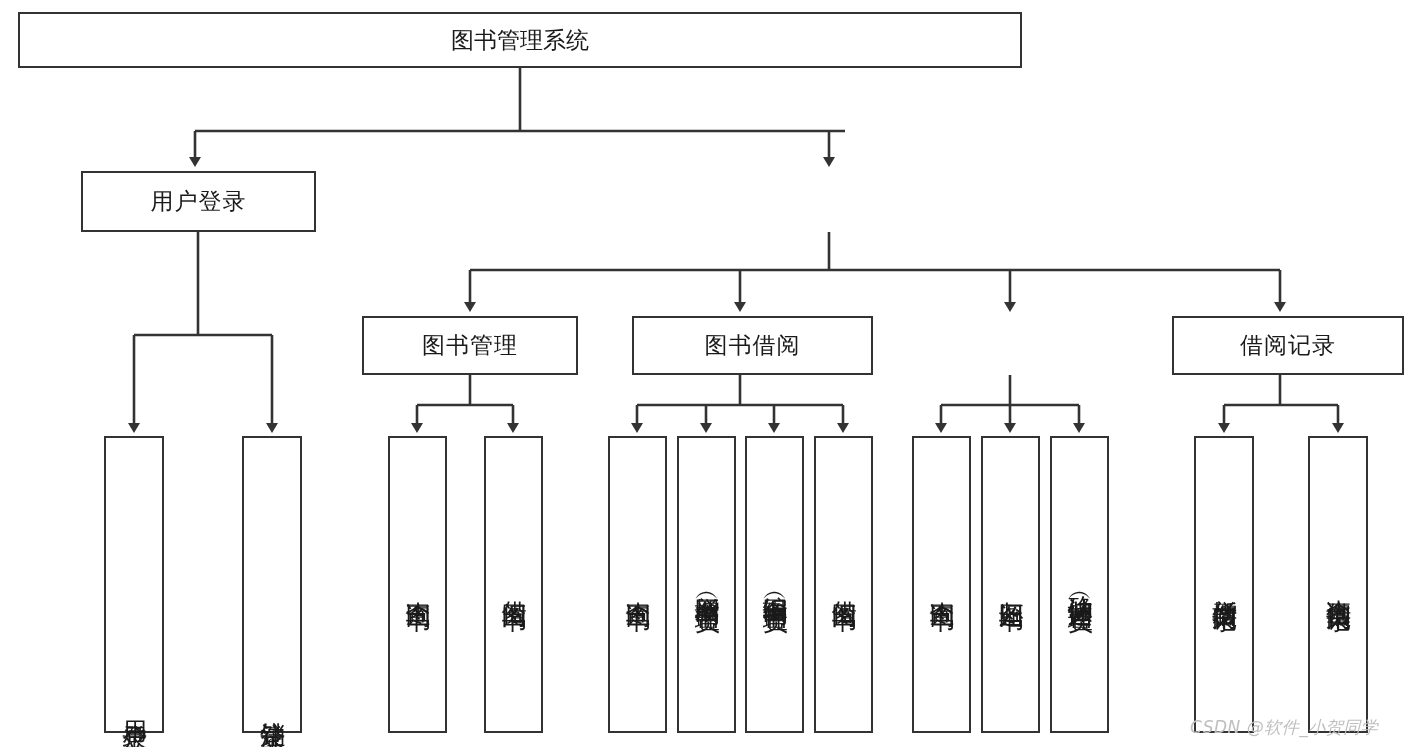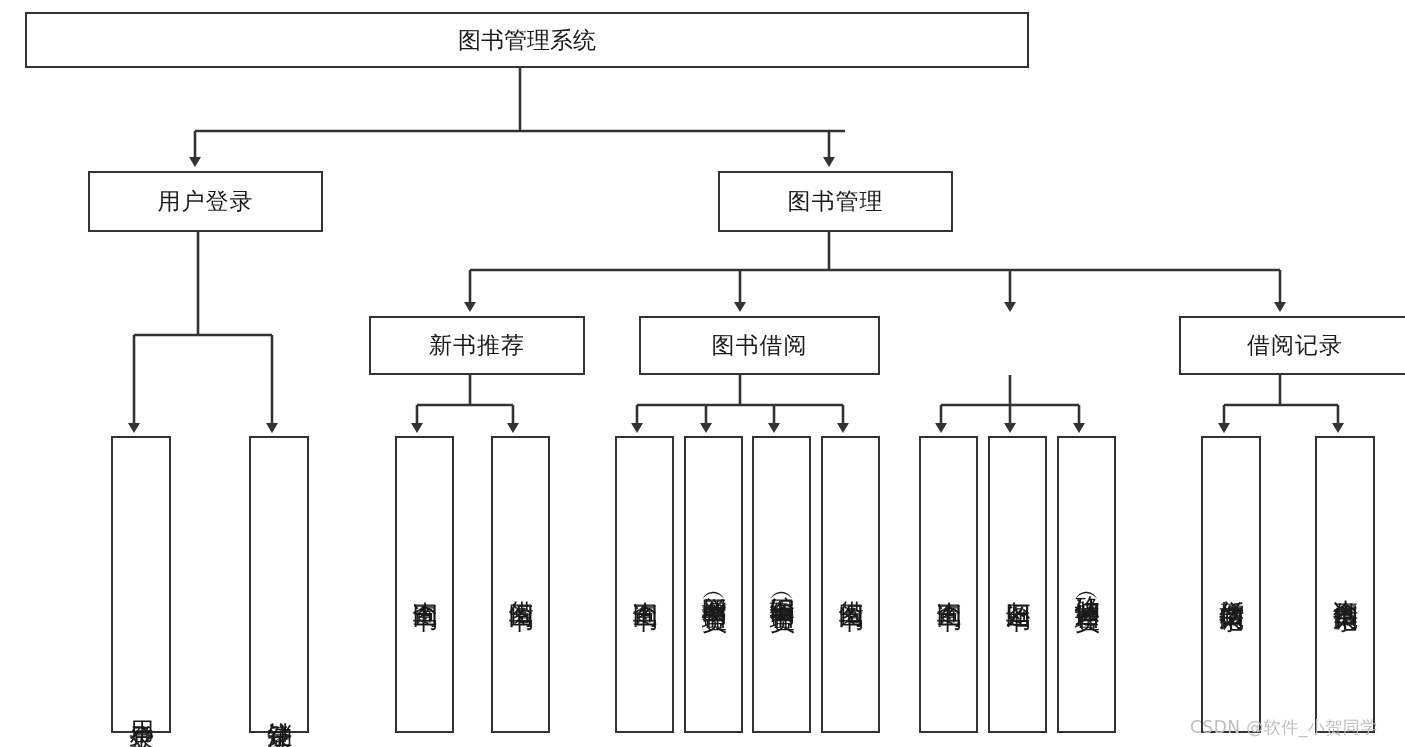--- a/index.html
+++ b/index.html
@@ -28,21 +28,20 @@
   .node {
     position: absolute;
     box-sizing: border-box;
     border: 2px solid #333333;
     background: #ffffff;
     color: #1a1a1a;
     display: flex;
     align-items: center;
     justify-content: center;
     text-align: right;
-    margin-left: 7px;
   }
   .node.h {
     font-size: 23px;
     letter-spacing: 1px;
     line-height: 1.1;
   }
   .node.root {
     font-size: 23px;
   }
   .node.v {
@@ -128,26 +127,23 @@
     </g>
   </svg>
 
   <div class="node root" style="left:18px; top:12px; width:1004px; height:56px;">
     <span>图书管理系统</span>
   </div>
 
   <div class="node h" style="left:81px; top:171px; width:235px; height:61px;">
     <span>用户登录</span>
   </div>
-  <div class="node h" style="left:711px; top:171px; width:235px; height:61px;">
-    <span>图书管理</span>
-  </div>
 
   <div class="node h" style="left:362px; top:316px; width:216px; height:59px;">
-    <span>新书推荐</span>
+    <span>图书管理</span>
   </div>
   <div class="node h" style="left:632px; top:316px; width:241px; height:59px;">
     <span>图书借阅</span>
   </div>
   <div class="node h" style="left:1172px; top:316px; width:232px; height:59px;">
     <span>借阅记录</span>
   </div>
 
   <div class="node v pad-bottom" style="left:104px; top:436px; width:60px; height:297px;">
     <span class="label">用户登录</span>
@@ -186,15 +182,15 @@
     <span class="label">确认归还（管理员）</span>
   </div>
 
   <div class="node v" style="left:1194px; top:436px; width:60px; height:297px;">
     <span class="label">新增借阅记录</span>
   </div>
   <div class="node v" style="left:1308px; top:436px; width:60px; height:297px;">
     <span class="label">查询借阅记录</span>
   </div>
 
-  <div class="watermark" style="left:1190px; top:716px;">CSDN @软件_小贺同学</div>
+  <div class="watermark" style="left:1190px; top:716px;font-style:italic;">CSDN @软件_小贺同学</div>
 
 </div>
 
 </body></html>

